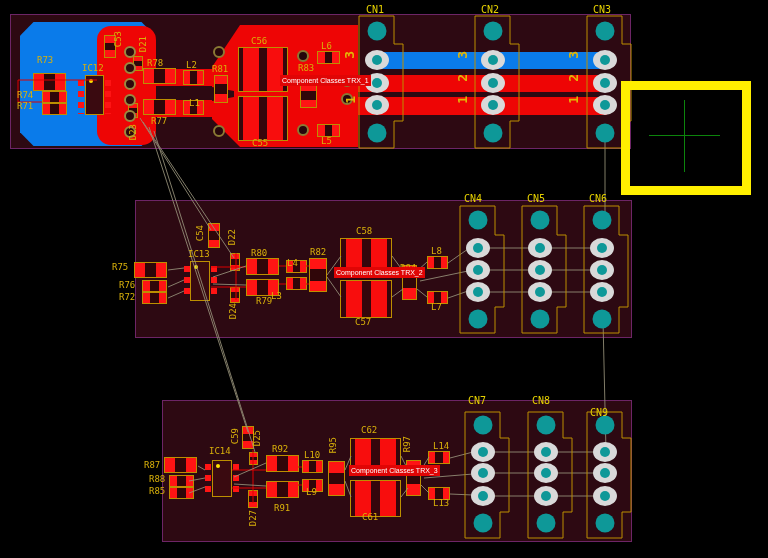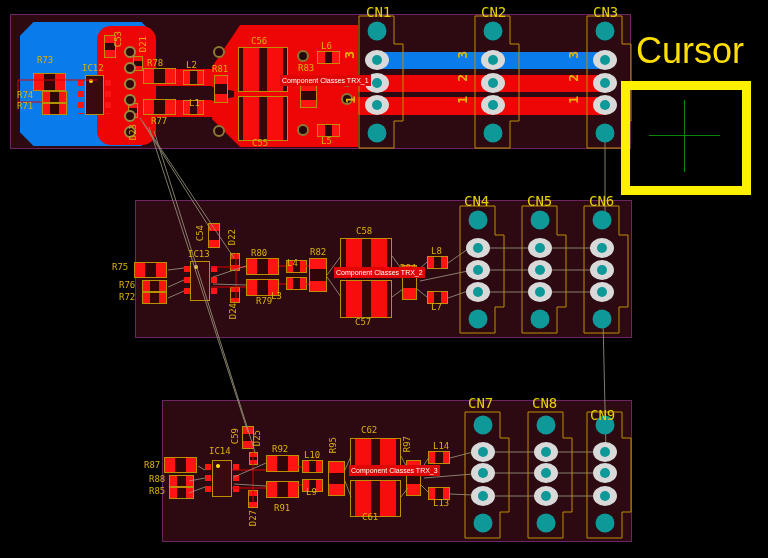--- a/index.html
+++ b/index.html
@@ -12,21 +12,21 @@
   .cmp{position:absolute;border:1px solid #bd8f00;box-sizing:border-box;z-index:3;background:#300609;}
   .h2{background:linear-gradient(90deg,#ff1414 0 32%,#300609 32% 68%,#ff1414 68% 100%);}
   .v2{background:linear-gradient(180deg,#ff1414 0 32%,#300609 32% 68%,#ff1414 68% 100%);}
   .cap{background:linear-gradient(90deg,#35060c 0 9%,#f80d0d 9% 41%,#35060c 41% 59%,#f80d0d 59% 91%,#35060c 91% 100%);}
   .ic{background:#3a0a10;}
   .ic i{position:absolute;left:3px;top:3px;width:4px;height:4px;border-radius:50%;background:#ffe400;}
   .icpads{position:absolute;width:6px;z-index:3;
           background:repeating-linear-gradient(180deg,#ff1414 0 6px,rgba(0,0,0,0) 6px 11px);}
   .lbl{position:absolute;font-size:9px;line-height:1;color:#d9b10a;z-index:5;white-space:nowrap;}
   .vlbl{writing-mode:vertical-rl;transform:rotate(180deg);}
-  .cnl{font-size:14px;color:#e6d100;}
+  .cnl{font-size:10px;color:#e6d100;}
   .num{position:absolute;font-size:13px;font-weight:700;line-height:1;color:#e2b606;z-index:5;
        writing-mode:vertical-rl;transform:rotate(180deg);}
   .tag{position:absolute;background:#e00505;color:#fff;z-index:5;white-space:nowrap;
        font-family:"Liberation Sans",sans-serif;font-size:7px;line-height:1;padding:2px 2px;}
   .cursor-label{position:absolute;left:636px;top:33px;z-index:6;color:#ffdf00;
        font-family:"Liberation Sans",sans-serif;font-size:36px;line-height:1;}
   .cursor-box{position:absolute;left:621px;top:81px;width:130px;height:114px;z-index:6;
        border:9px solid #ffef00;box-sizing:border-box;}
   .xline{position:absolute;background:#0c840c;z-index:7;}
 </style>
@@ -362,18 +362,17 @@
   <span class="num" style="left:456px;top:74px">2</span>
   <span class="num" style="left:456px;top:96px">1</span>
   <span class="num" style="left:567px;top:51px">3</span>
   <span class="num" style="left:567px;top:74px">2</span>
   <span class="num" style="left:567px;top:96px">1</span>
 
   <span class="tag" style="left:280px;top:75px">Component Classes TRX_1</span>
   <span class="tag" style="left:334px;top:267px">Component Classes TRX_2</span>
   <span class="tag" style="left:349px;top:465px">Component Classes TRX_3</span>
 
-  <span class="cursor-label">Cursor</span>
   <div class="cursor-box"></div>
   <div class="xline" style="left:649px;top:135px;width:71px;height:1px"></div>
   <div class="xline" style="left:684px;top:100px;width:1px;height:72px"></div>
 
 </div>
 
 </body></html>

